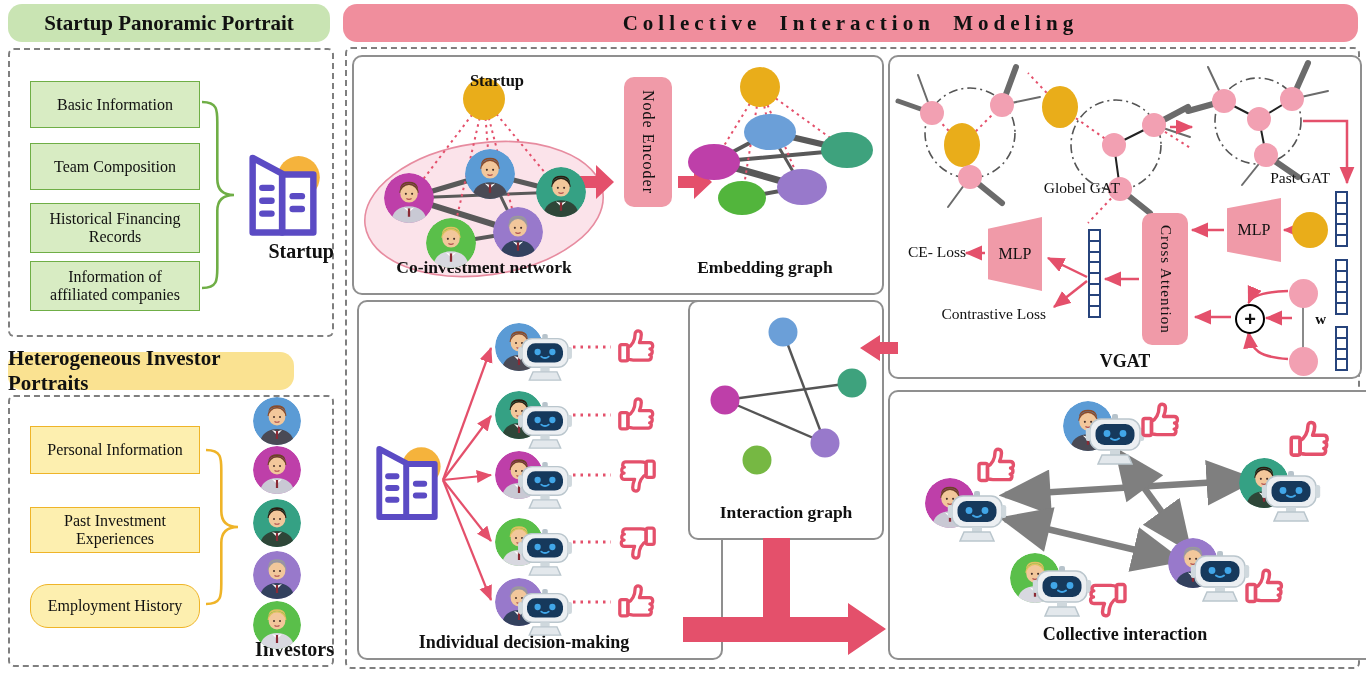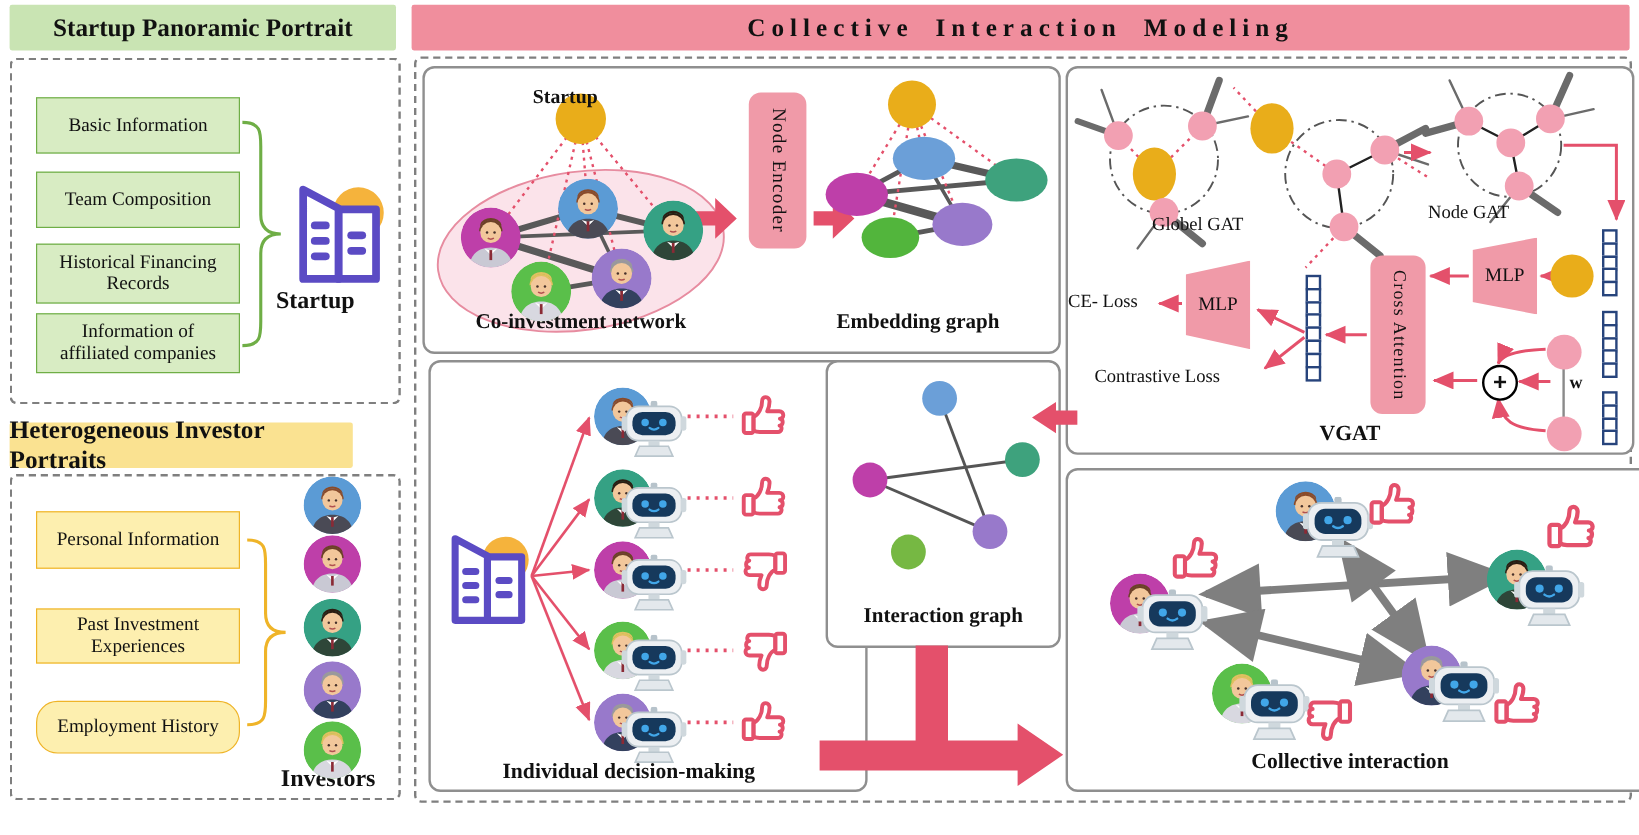--- a/index.html
+++ b/index.html
@@ -1,28 +1,28 @@
 <!DOCTYPE html>
 <html style="--accent: #E4506B; --pink-header: #F08E9D; --pink-box: #F09AA8; --green-header: #C9E4B3; --green-box: #D8ECC3; --green-border: #6FAE46; --yellow-header: #FAE291; --yellow-box: #FDEFAF; --yellow-border: #EFB428; --node-gold: #E9AD1A; --node-blue: #6B9FD8; --node-magenta: #BE3FA9; --node-teal: #3EA27D; --node-green: #52B53C; --node-light-green: #76B843; --node-purple: #9879CB; --node-pink: #F2A0B2; --vector-border: #27447C; --edge-gray: #595959; --arrow-gray: #7F7F7F; --building-purple: #5B4BC4; --building-orange: #F5B33C; --blob-fill: #FBE3EA; --blob-border: #E78CA0; --dash-border: #7F7F7F; --panel-border: #8F8F8F;"><head>
 <meta charset="utf-8">
 <style>
   html,body{margin:0;padding:0;background:#fff;}
   #stage{position:relative;width:1366px;height:696px;background:#fff;overflow:hidden;
          font-family:"Liberation Serif",serif;color:#111;}
   .abs{position:absolute;}
   .hdr{position:absolute;display:flex;align-items:center;justify-content:center;
-       font-weight:bold;font-size:21px;border-radius:2px;}
+       font-weight:bold;font-size:21px;border-radius:14px;}
   .dashbox{position:absolute;border:2px dashed var(--dash-border);border-radius:6px;background:transparent;}
   .panel{position:absolute;background:#fff;border:2px solid var(--panel-border);border-radius:10px;}
   .itm{position:absolute;display:flex;align-items:center;justify-content:center;
        text-align:center;font-size:16px;line-height:1.12;box-sizing:border-box;padding:0 12px;}
   .g-itm{background:var(--green-box);border:1.6px solid var(--green-border);}
   .y-itm{background:var(--yellow-box);border:1.6px solid var(--yellow-border);}
   .cap{position:absolute;text-align:center;font-weight:bold;font-size:17.5px;}
-  .lbl{position:absolute;text-align:left;}
+  .lbl{position:absolute;text-align:right;}
   .av{position:absolute;z-index:1;}
   .bot{position:absolute;z-index:2;}
   .th{position:absolute;z-index:2;}
   .av svg,.bot svg,.th svg,.bld svg,.brace svg{display:block;}
   .vec{position:absolute;display:flex;flex-direction:column;z-index:2;}
   .sq{width:13px;height:13px;border:2.2px solid var(--vector-border);background:#fff;
       box-sizing:border-box;margin-top:-2.2px;}
   .sq:first-child{margin-top:0;}
   .pinkbox{position:absolute;background:var(--pink-box);display:flex;align-items:center;
            justify-content:center;font-size:16px;}
@@ -401,21 +401,21 @@
 
       <line x1="413" y1="237" x2="413" y2="304" stroke="#8a8a8a" stroke-width="2"></line>
       <path d="M398,234 C370,235 361,240 358.5,246" fill="none" style="stroke:var(--accent);" stroke-width="2.5" marker-end="url(#mR)"></path>
       <path d="M398,302 C370,300 361,294 358.5,275" fill="none" style="stroke:var(--accent);" stroke-width="2.5" marker-end="url(#mR)"></path>
       <line x1="402" y1="261" x2="376" y2="261" style="stroke:var(--accent);" stroke-width="2.5" marker-end="url(#mR)"></line>
     </svg>
     <div class="lbl" style="left:70px;top:122px;width:160px;font-size:15.5px;">
       <span>Globel GAT</span>
     </div>
     <div class="lbl" style="left:300px;top:112px;width:140px;font-size:15.5px;">
-      <span>Node GAT</span>
+      <span>Past GAT</span>
     </div>
     <div class="pinkbox trap" style="left:98px;top:160px;width:54px;height:74px;">
       <span>MLP</span>
     </div>
     <div class="pinkbox trap" style="left:337px;top:141px;width:54px;height:64px;">
       <span>MLP</span>
     </div>
     <div class="pinkbox vtext" style="left:252px;top:156px;width:46px;height:132px;border-radius:10px;font-size:15px;">
       <span>Cross Attention</span>
     </div>

